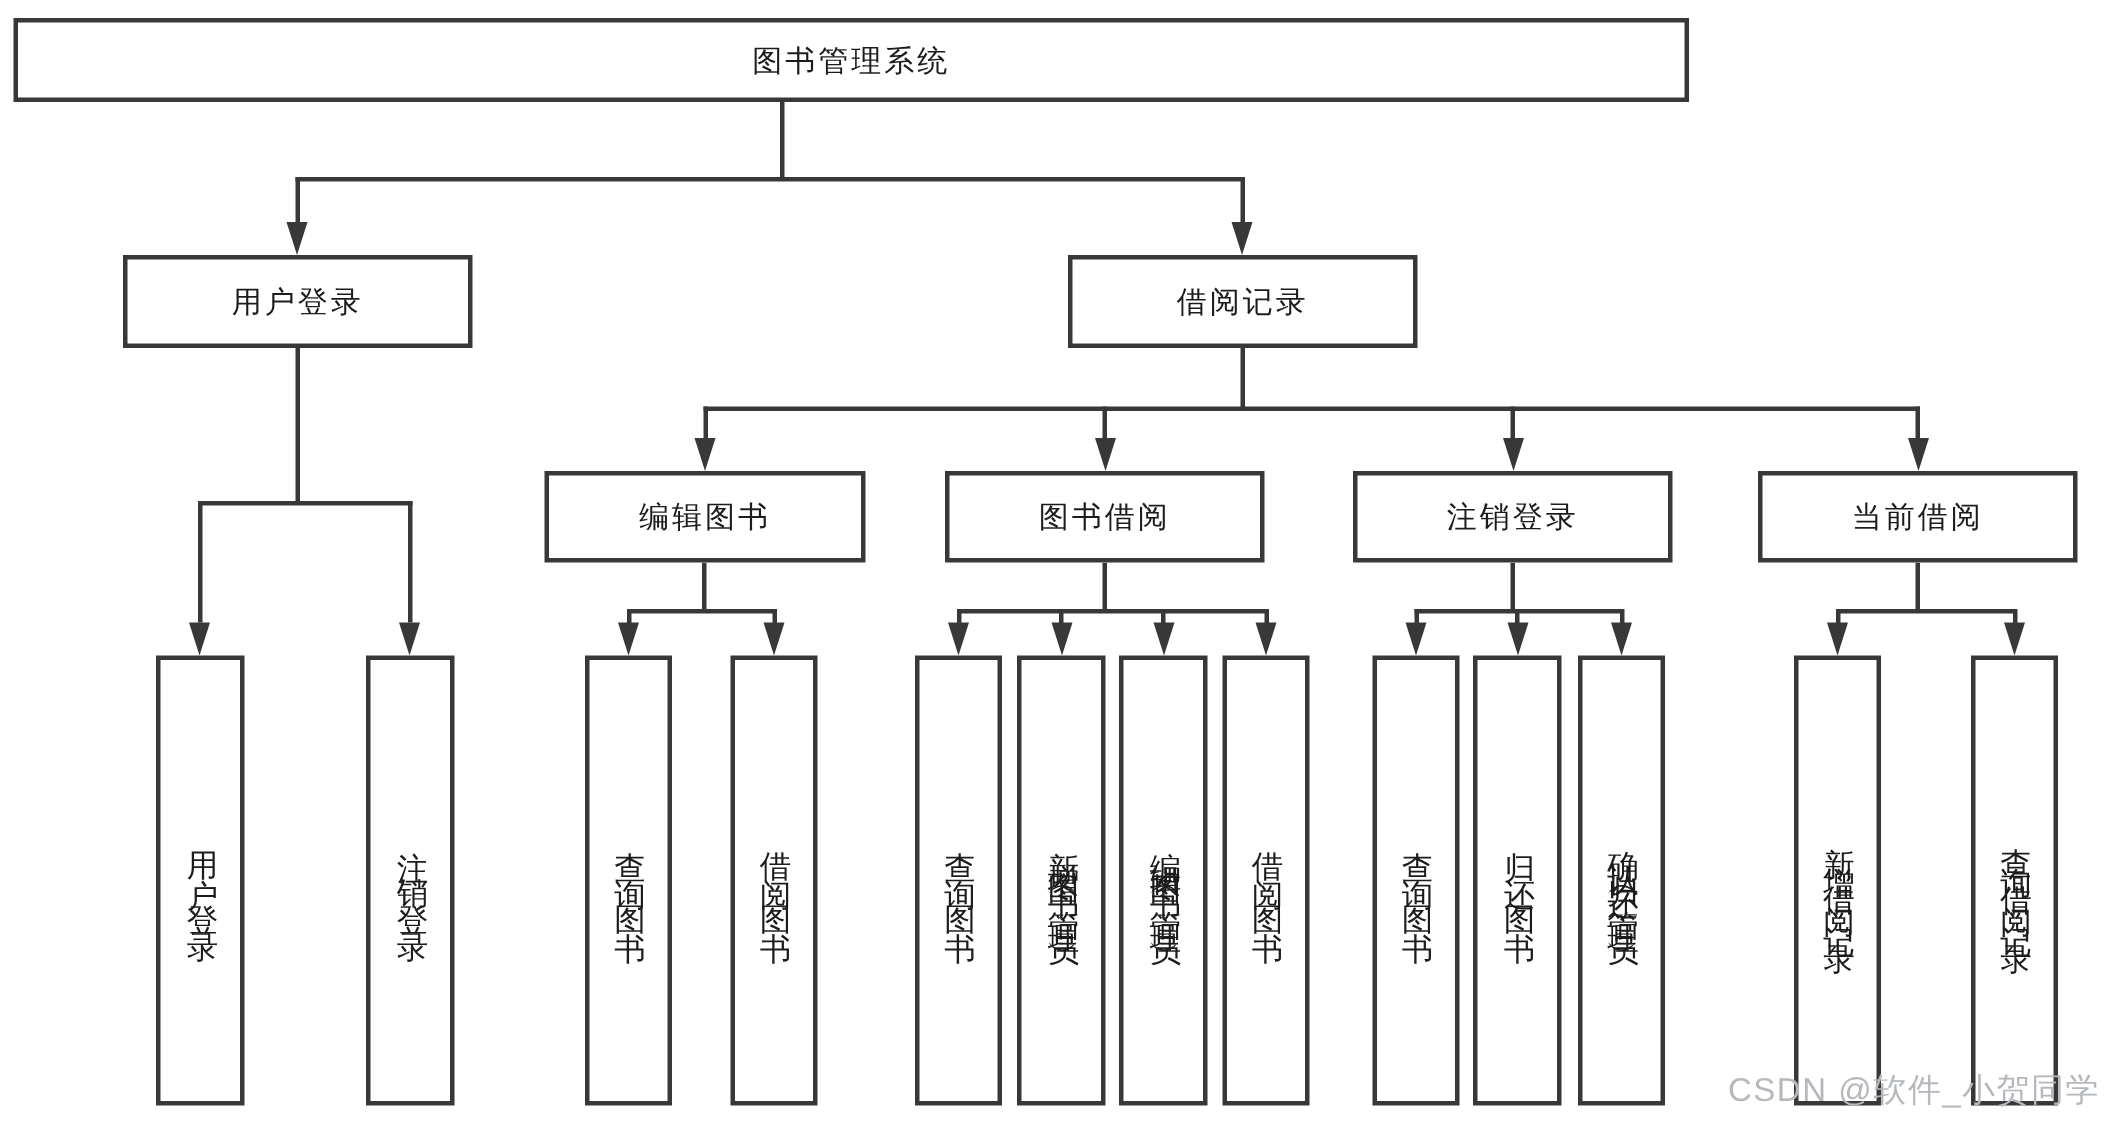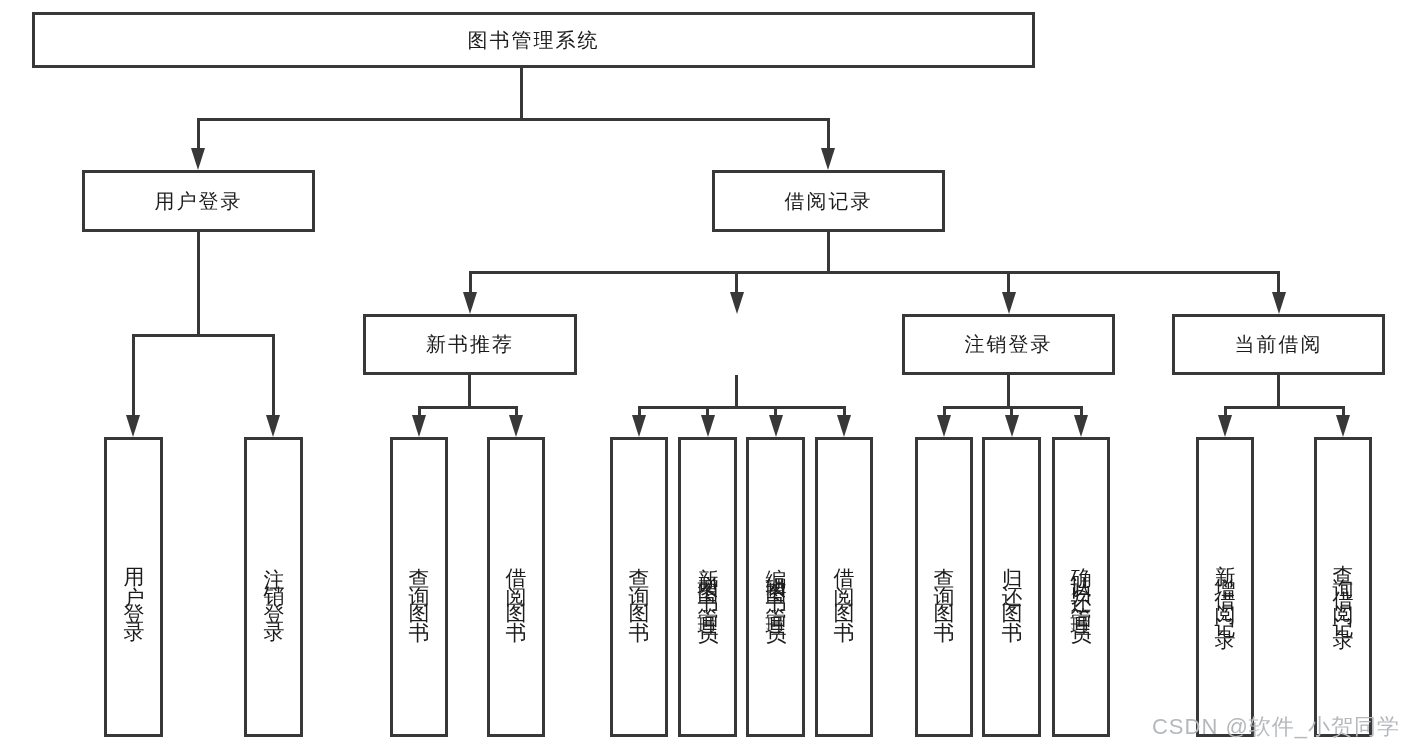--- a/index.html
+++ b/index.html
@@ -55,21 +55,21 @@
     letter-spacing:1px;
     z-index:5;
     white-space:nowrap;
   }
 </style>
 </head>
 <body>
 
 <div id="stage">
 
-  <div class="hnode" style="left:32px;top:12px;width:1003px;height:56px;">图书管理系统</div>
+  <div class="hnode" style="left:9px;top:12px;width:1117px;height:56px;">图书管理系统</div>
 
   <div class="vline" style="left:520px;top:68px;height:51px;"></div>
   <div class="hline" style="left:197px;top:118px;width:633px;"></div>
   <div class="vline" style="left:197px;top:118px;height:32px;"></div>
   <div class="arrow" style="left:191px;top:148px;"></div>
   <div class="vline" style="left:827px;top:118px;height:32px;"></div>
   <div class="arrow" style="left:821px;top:148px;"></div>
 
   <div class="hnode" style="left:82px;top:170px;width:233px;height:62px;">用户登录</div>
   <div class="hnode" style="left:712px;top:170px;width:233px;height:62px;">借阅记录</div>
@@ -85,21 +85,22 @@
   <div class="hline" style="left:469px;top:271px;width:811px;"></div>
   <div class="vline" style="left:469px;top:271px;height:23px;"></div>
   <div class="arrow" style="left:463px;top:292px;"></div>
   <div class="vline" style="left:735px;top:271px;height:23px;"></div>
   <div class="arrow" style="left:730px;top:292px;"></div>
   <div class="vline" style="left:1007px;top:271px;height:23px;"></div>
   <div class="arrow" style="left:1002px;top:292px;"></div>
   <div class="vline" style="left:1277px;top:271px;height:23px;"></div>
   <div class="arrow" style="left:1272px;top:292px;"></div>
 
-  <div class="hnode" style="left:363px;top:314px;width:214px;height:61px;">新书推荐</div>
+  <div class="hnode" style="left:363px;top:314px;width:214px;height:61px;">编辑图书</div>
+  <div class="hnode" style="left:630px;top:314px;width:213px;height:61px;">图书借阅</div>
   <div class="hnode" style="left:902px;top:314px;width:213px;height:61px;">注销登录</div>
   <div class="hnode" style="left:1172px;top:314px;width:213px;height:61px;">当前借阅</div>
 
   <div class="vline" style="left:468px;top:375px;height:33px;"></div>
   <div class="hline" style="left:418px;top:406px;width:99px;"></div>
   <div class="vline" style="left:418px;top:406px;height:11px;"></div>
   <div class="arrow" style="left:412px;top:415px;"></div>
   <div class="vline" style="left:515px;top:406px;height:11px;"></div>
   <div class="arrow" style="left:509px;top:415px;"></div>
 

